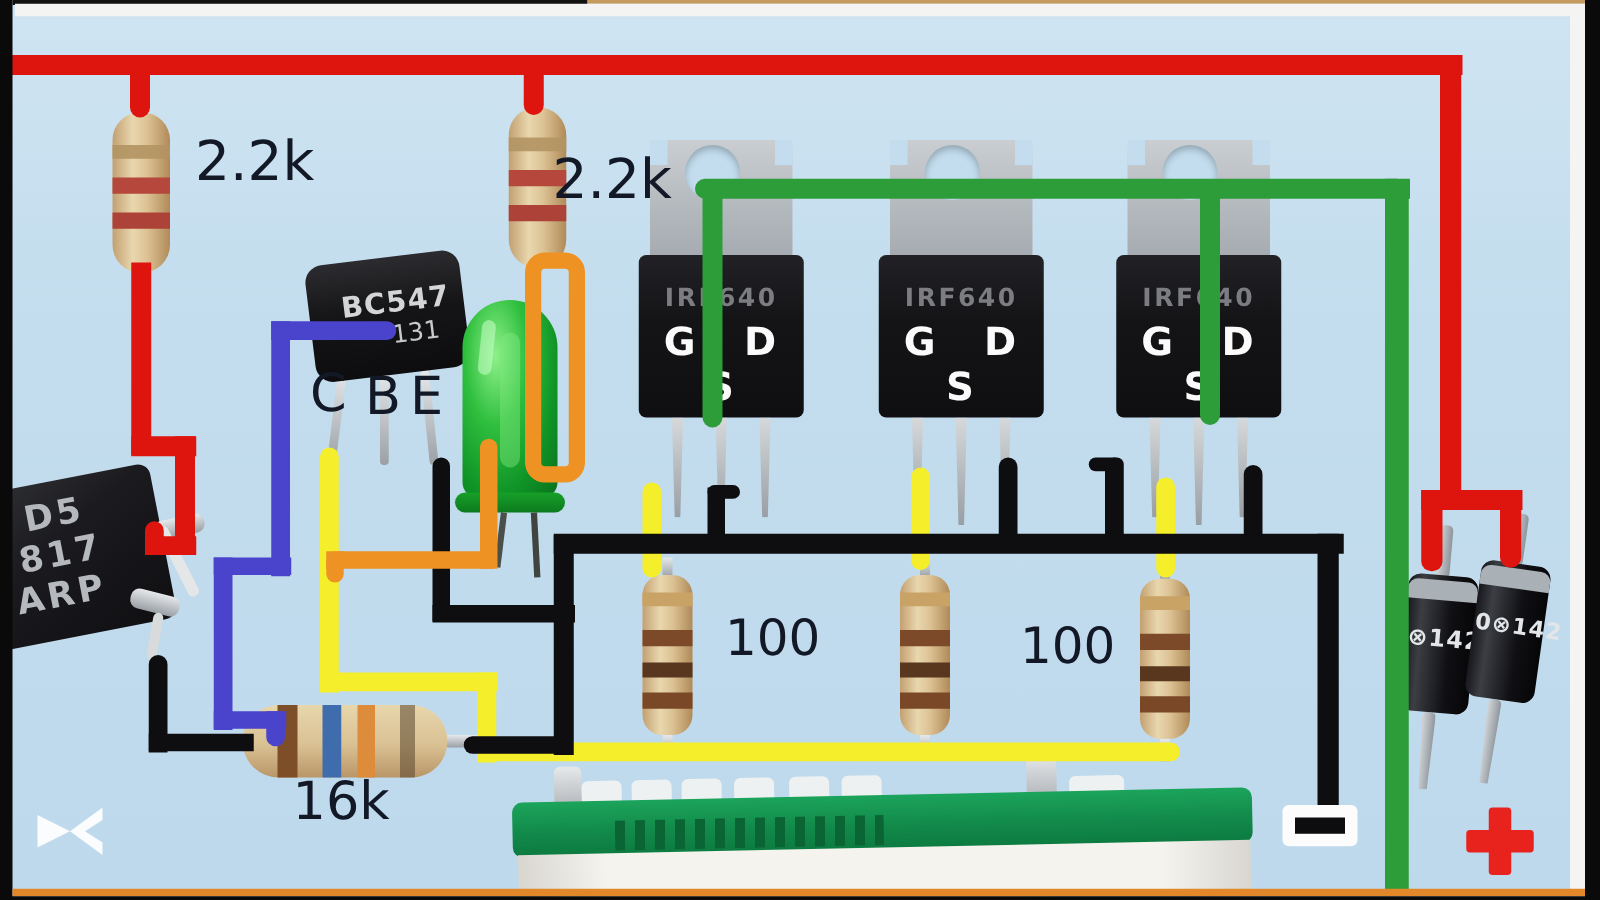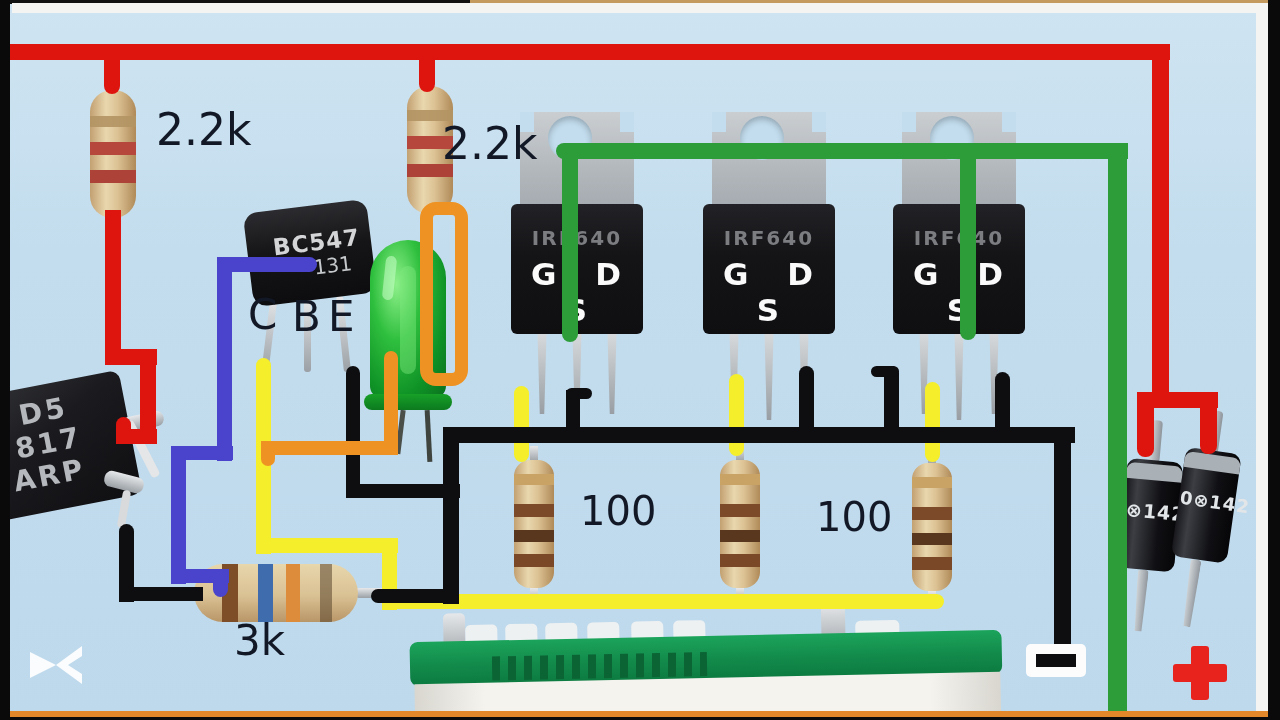--- a/index.html
+++ b/index.html
@@ -251,21 +251,21 @@
 
   <i class="wire o z25 capt" style="left:384px;top:351px;width:14px;height:104px"></i>
   <i class="wire o z25" style="left:261px;top:441px;width:134px;height:14px;border-top-left-radius:8px"></i>
   <i class="wire o z25 capb" style="left:261px;top:441px;width:14px;height:25px"></i>
   <i class="a z25" style="position:absolute;left:420px;top:202px;width:48px;height:184px;border:13px solid #ee9223;border-radius:16px;z-index:25"></i>
 
   <span class="lbl" style="left:156px;top:104px;font-size:44px">2.2k</span>
   <span class="lbl" style="left:442px;top:118px;font-size:44px">2.2k</span>
   <span class="lbl" style="left:580px;top:488px;font-size:40px">100</span>
   <span class="lbl" style="left:816px;top:494px;font-size:40px">100</span>
-  <span class="lbl" style="left:234px;top:616px;font-size:42px">3k</span>
+  <span class="lbl" style="left:234px;top:616px;font-size:42px">16k</span>
 
   <div class="a" style="left:1026px;top:644px;width:60px;height:33px;background:#fcfcfc;border-radius:5px;z-index:30">
     <i class="a" style="left:10px;top:10px;width:40px;height:13px;background:#0d0d10"></i>
   </div>
   <i class="a" style="left:1191px;top:646px;width:18px;height:54px;background:#e8231e;border-radius:3px;z-index:30"></i>
   <i class="a" style="left:1173px;top:664px;width:54px;height:18px;background:#e8231e;border-radius:3px;z-index:30"></i>
 
   <svg class="a" style="left:26px;top:640px;z-index:30" width="60" height="52" viewBox="0 0 60 52">
     <path d="M4,12 L30,25 L4,38 Z" fill="#ffffff" opacity="0.92"></path>
     <path d="M56,6 L30,25 L56,44 L56,34 L42,25 L56,16 Z" fill="#ffffff" opacity="0.92"></path>

